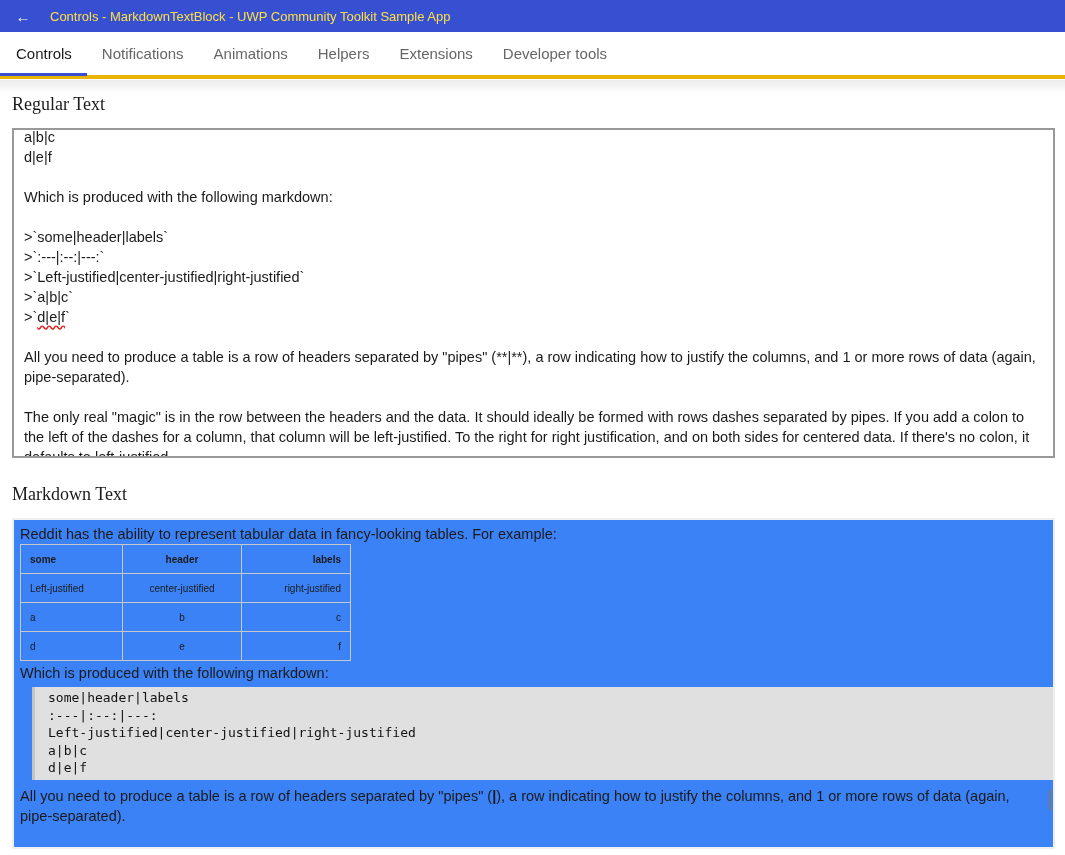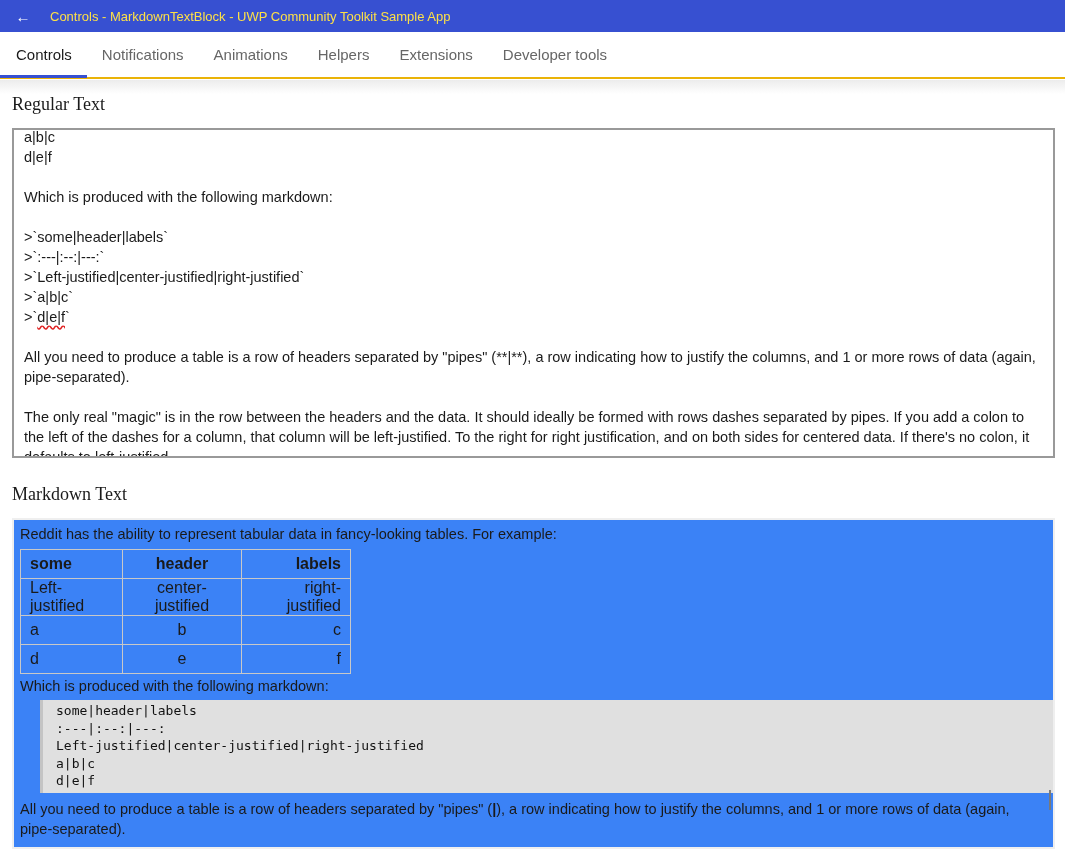--- a/index.html
+++ b/index.html
@@ -11,21 +11,21 @@
     background: #3750d1; color: #ffffff; display: flex; align-items: center;
   }
   .titlebar .back {
     width: 46px; height: 32px; display: flex; align-items: center; justify-content: center;
     font-size: 15px; color: #ffffff; cursor: pointer;
   }
   .titlebar .title { font-size: 13px; margin-left: 4px; color: #fde047; }
 
   .nav {
     position: absolute; left: 0; top: 32px; width: 1065px; height: 47px;
-    background: #ffffff; border-bottom: 2px solid #eab308;
+    background: #ffffff; border-bottom: 4px solid #eab308;
     display: flex; align-items: stretch; padding-left: 0;
   }
   .nav .tab {
     position: relative; display: flex; align-items: center;
     font-size: 15px; color: #666666; padding: 0 15px; cursor: pointer;
   }
   .nav .tab:first-child { padding-left: 16px; }
   .nav .tab.active { color: #1a1a1a; }
   .nav .tab.active::after {
     content: ""; position: absolute; left: 0; right: 0; bottom: -1px; height: 3px; background: #3750d1;
@@ -50,29 +50,29 @@
   .regular-inner .blank { height: 20px; }
   .squiggle { text-decoration: underline wavy #e02020; text-underline-offset: 3px; }
 
   .md-box {
     position: absolute; left: 12px; top: 518px; width: 1043px; height: 331px;
     border: 2px solid #efefef; background: #3b82f6; overflow: hidden;
   }
   .md-inner { position: absolute; left: 6px; top: 4px; width: 1025px; color: #1a1a1a; }
   .md-p { font-size: 14.5px; line-height: 20px; }
 
-  table.mdtable { border-collapse: collapse; margin-top: 5px; font-size: 16px; }
+  table.mdtable { border-collapse: collapse; font-size: 10px; }
   table.mdtable td, table.mdtable th { border: 1px solid #c8c8c8; height: 29px; padding: 0 9px; }
   table.mdtable th { font-weight: bold; }
   .col0 { width: 102px; text-align: left; }
   .col1 { width: 119px; text-align: center; }
   .col2 { width: 109px; text-align: right; }
 
   .codeblock {
-    margin-top: 4px; margin-left: 20px; width: 1021px; height: 93px;
+    margin-top: 4px; margin-left: 12px; width: 1021px; height: 93px;
     background: #e0e0e0; border-left: 3px solid #c4c4c4;
     padding: 2px 0 12px 13px;
     font-family: "DejaVu Sans Mono", "Liberation Mono", monospace; font-size: 13px; line-height: 17.5px; color: #111;
   }
   .codeblock .cline { white-space: pre; }
 
   .md-last { margin-top: 6px; }
   .scroll-thumb {
     position: absolute; left: 1035px; top: 270px; width: 2px; height: 20px; background: #7a7a7a;
   }

